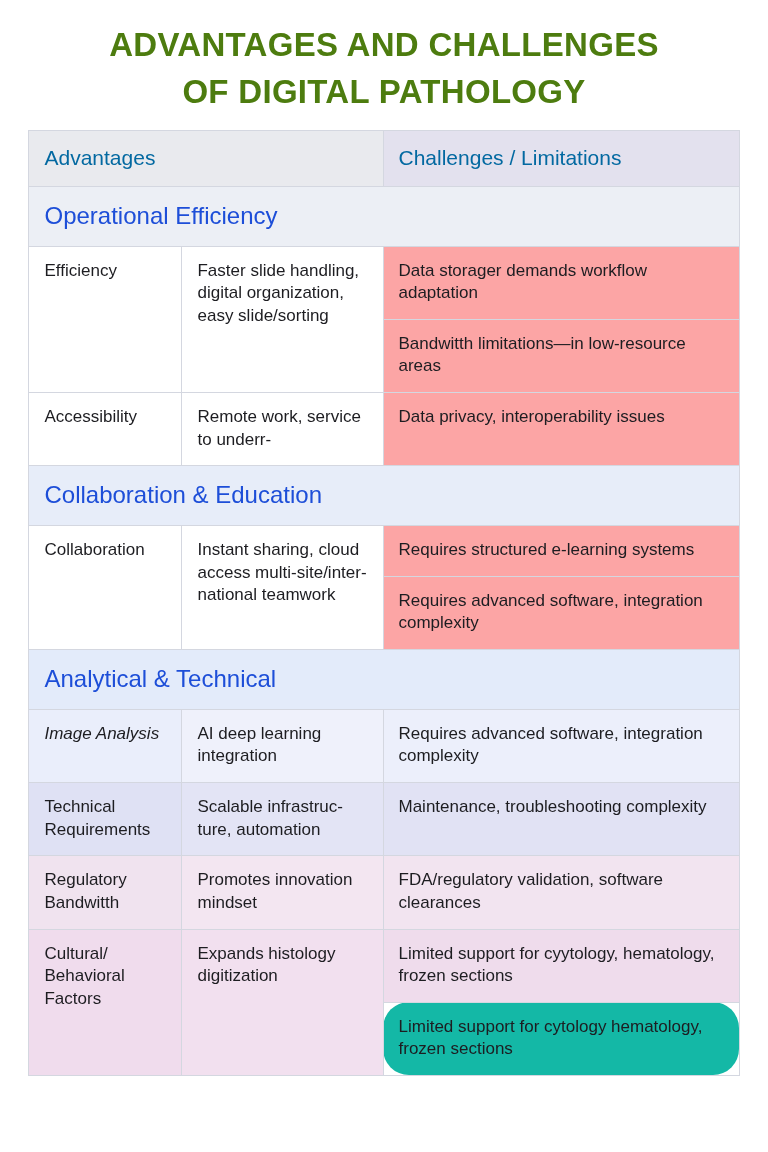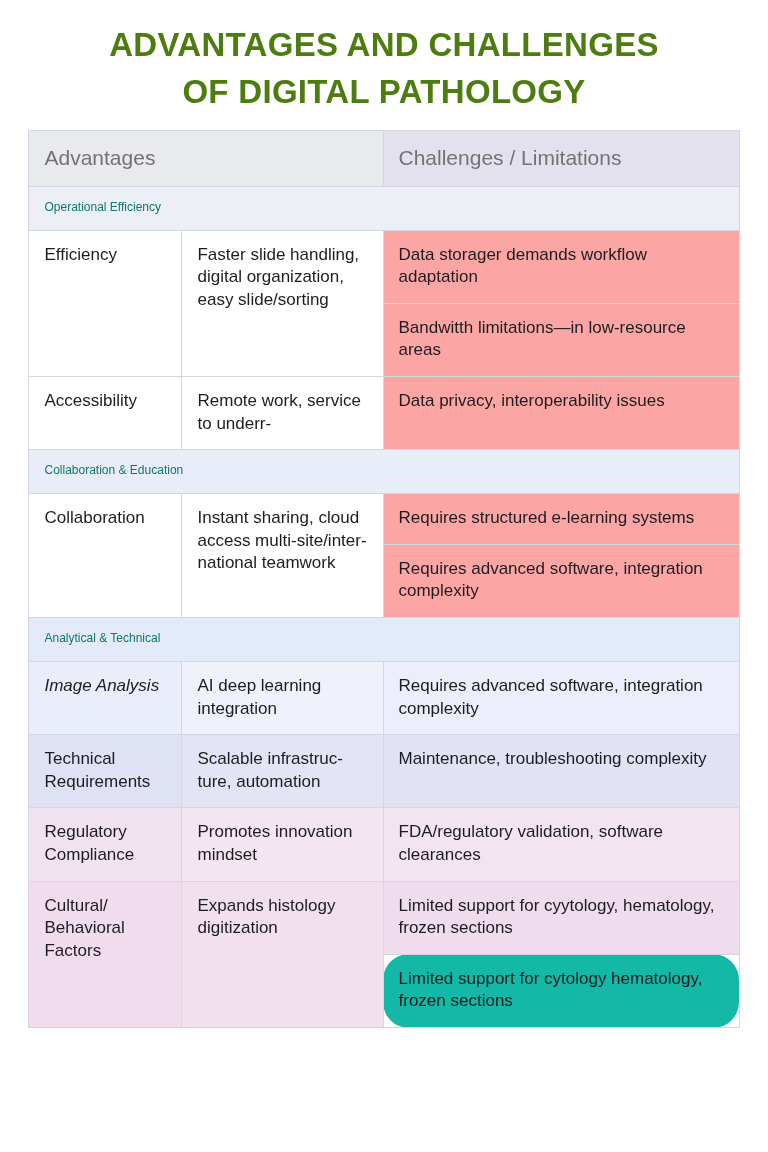--- a/index.html
+++ b/index.html
@@ -49,32 +49,32 @@
   }
   col.c1 { width: 153px; }
   col.c2 { width: 201px; }
   col.c3 { width: 356px; }
 
   .hdr-left, .hdr-right {
     text-align: center;
     font-size: 21px;
     font-weight: bold;
     padding: 20px 10px;
-    color: #737373;
+    color: #0369a1;
   }
   .hdr-left { background: #e9eaee; }
   .hdr-right { background: #e3e1ee; }
 
   .section-row td {
     text-align: center;
     font-weight: bold;
-    font-size: 12px;
+    font-size: 24px;
     padding: 14px 10px;
     background: #e8edf8;
-    color: #0f766e;
+    color: #1d4ed8;
   }
   .section-row.sec-1 td { background: #eceff5; }
   .section-row.sec-2 td { background: #e7edf9; }
   .section-row.sec-3 td { background: #e3ebfa; }
 
   .cat {
     background: #ffffff;
   }
   .adv {
     background: #ffffff;
@@ -167,21 +167,21 @@
         <td class="chl">Requires advanced software, integration complexity</td>
       </tr>
 
       <tr class="tint-b">
         <td class="cat">Technical Requirements</td>
         <td class="adv">Scalable infrastruc-ture, automation</td>
         <td class="chl">Maintenance, troubleshooting complexity</td>
       </tr>
 
       <tr class="tint-c">
-        <td class="cat">Regulatory Compliance</td>
+        <td class="cat">Regulatory Bandwitth</td>
         <td class="adv">Promotes innovation mindset</td>
         <td class="chl">FDA/regulatory validation, software clearances</td>
       </tr>
 
       <tr class="tint-d">
         <td class="cat" rowspan="2">Cultural/ Behavioral Factors</td>
         <td class="adv" rowspan="2">Expands histology digitization</td>
         <td class="chl">Limited support for cyytology, hematology, frozen sections</td>
       </tr>
       <tr class="tint-d tint-d2">

